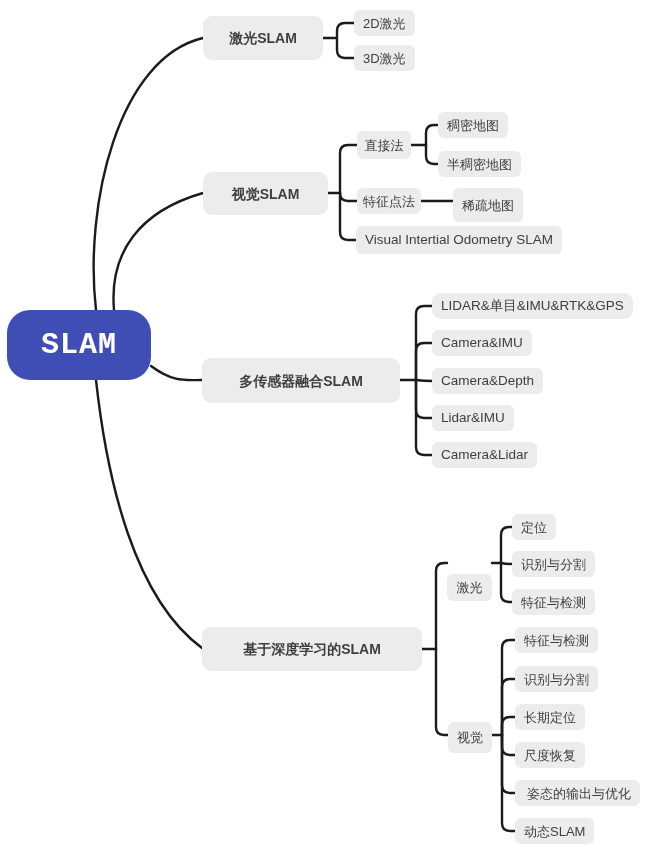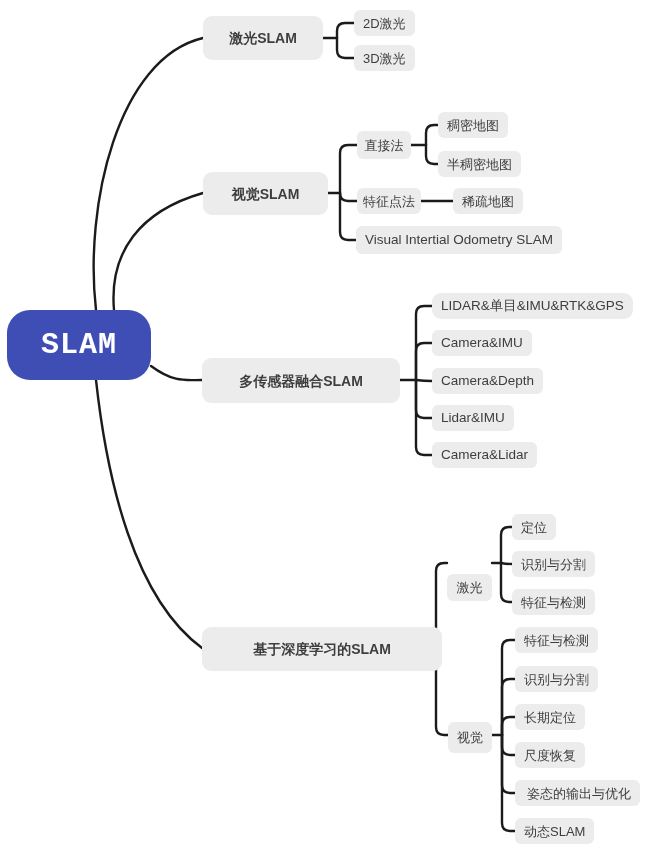--- a/index.html
+++ b/index.html
@@ -106,31 +106,31 @@
 
   <div class="node lvl1" style="left:203px;top:16px;width:120px;height:44px;">激光SLAM</div>
   <div class="node" style="left:354px;top:10px;height:26px;">2D激光</div>
   <div class="node" style="left:354px;top:45px;height:26px;">3D激光</div>
 
   <div class="node lvl1" style="left:203px;top:172px;width:125px;height:43px;">视觉SLAM</div>
   <div class="node" style="left:357px;top:131px;width:54px;height:28px;">直接法</div>
   <div class="node" style="left:438px;top:112px;height:26px;">稠密地图</div>
   <div class="node" style="left:438px;top:151px;height:26px;">半稠密地图</div>
   <div class="node" style="left:357px;top:188px;width:64px;height:26px;">特征点法</div>
-  <div class="node" style="left:453px;top:188px;height:26px;">稀疏地图</div>
+  <div class="node" style="left:453px;top:188px;height:34px;">稀疏地图</div>
   <div class="node latin" style="left:356px;top:226px;height:28px;">Visual Intertial Odometry SLAM</div>
 
   <div class="node lvl1" style="left:202px;top:358px;width:198px;height:45px;">多传感器融合SLAM</div>
   <div class="node latin" style="left:432px;top:293px;height:26px;border-radius:9px;">LIDAR&amp;单目&amp;IMU&amp;RTK&amp;GPS</div>
   <div class="node latin" style="left:432px;top:330px;height:26px;">Camera&amp;IMU</div>
   <div class="node latin" style="left:432px;top:368px;height:26px;">Camera&amp;Depth</div>
   <div class="node latin" style="left:432px;top:405px;height:26px;">Lidar&amp;IMU</div>
   <div class="node latin" style="left:432px;top:442px;height:26px;">Camera&amp;Lidar</div>
 
-  <div class="node lvl1" style="left:202px;top:627px;width:240px;height:44px;">基于深度学习的SLAM</div>
+  <div class="node lvl1" style="left:202px;top:627px;width:220px;height:44px;">基于深度学习的SLAM</div>
   <div class="node" style="left:447px;top:550px;width:45px;height:27px;margin-top:24px;">激光</div>
   <div class="node" style="left:512px;top:514px;height:26px;">定位</div>
   <div class="node" style="left:512px;top:551px;height:26px;">识别与分割</div>
   <div class="node" style="left:512px;top:589px;height:26px;">特征与检测</div>
   <div class="node" style="left:448px;top:722px;width:44px;height:31px;">视觉</div>
   <div class="node" style="left:515px;top:627px;height:26px;">特征与检测</div>
   <div class="node" style="left:515px;top:666px;height:26px;">识别与分割</div>
   <div class="node" style="left:515px;top:704px;height:26px;">长期定位</div>
   <div class="node" style="left:515px;top:742px;height:26px;">尺度恢复</div>
   <div class="node" style="left:515px;top:780px;height:26px;padding-left:12px;">姿态的输出与优化</div>

